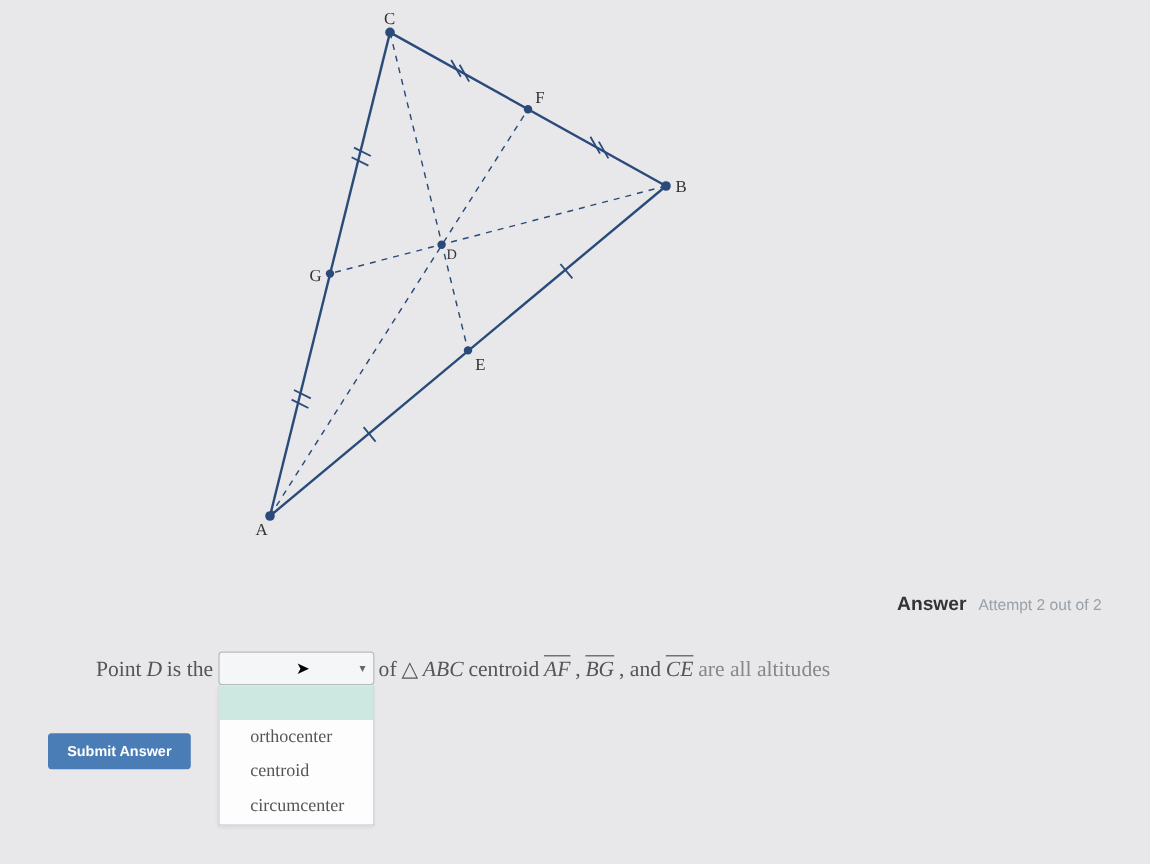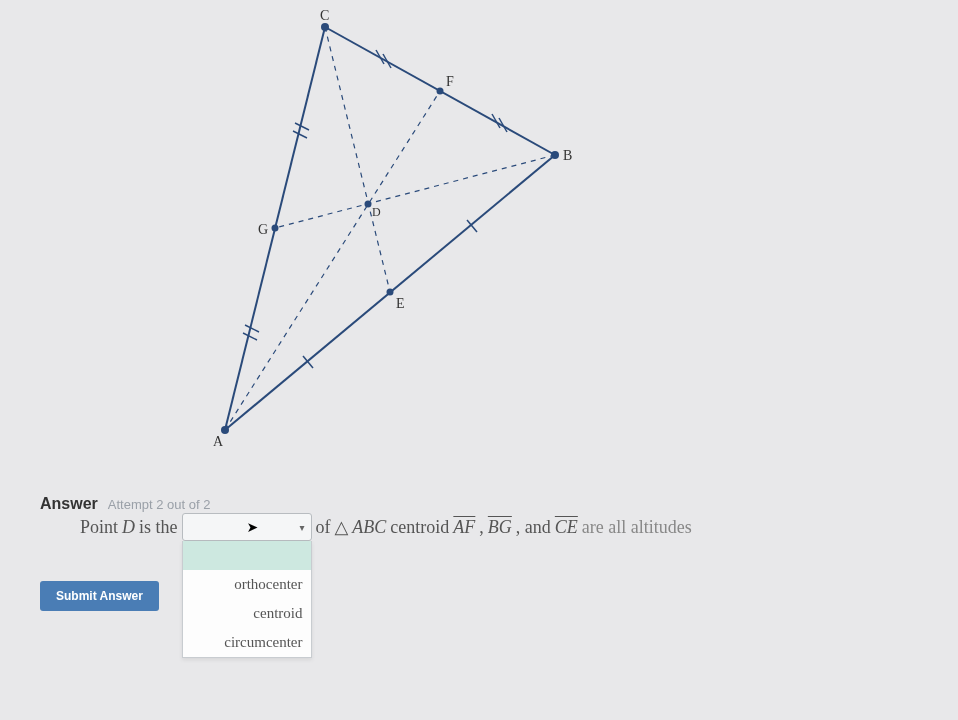--- a/index.html
+++ b/index.html
@@ -22,20 +22,22 @@
   }
   .diagram-area svg { display: block; }
   .answer-section {
     position: absolute;
     top: 495px;
     left: 40px;
     right: 40px;
   }
   .answer-header {
     font-size: 16px;
+    margin-bottom: 30px;
+    text-align: right;
   }
   .answer-label {
     font-weight: bold;
     color: #333;
     font-family: Arial, sans-serif;
   }
   .attempt-text {
     color: #9aa0a8;
     font-size: 13px;
     margin-left: 6px;
@@ -87,26 +89,25 @@
     top: 28px;
     left: 0;
     width: 130px;
     background: #fdfdfd;
     border: 1px solid #c8ccd0;
     border-top: none;
     box-shadow: 0 2px 4px rgba(0,0,0,0.08);
     z-index: 10;
   }
   .dropdown-menu .opt {
-    padding: 6px 8px;
+    padding: 6px 26px;
     font-size: 15px;
     color: #555;
     font-family: Georgia, serif;
     cursor: pointer;
-    text-align: right;
   }
   .dropdown-menu .opt.highlighted {
     background: #cde8e0;
   }
   .submit-btn {
     margin-top: 40px;
     background: #4a7db5;
     color: #ffffff;
     border: none;
     padding: 8px 16px;

